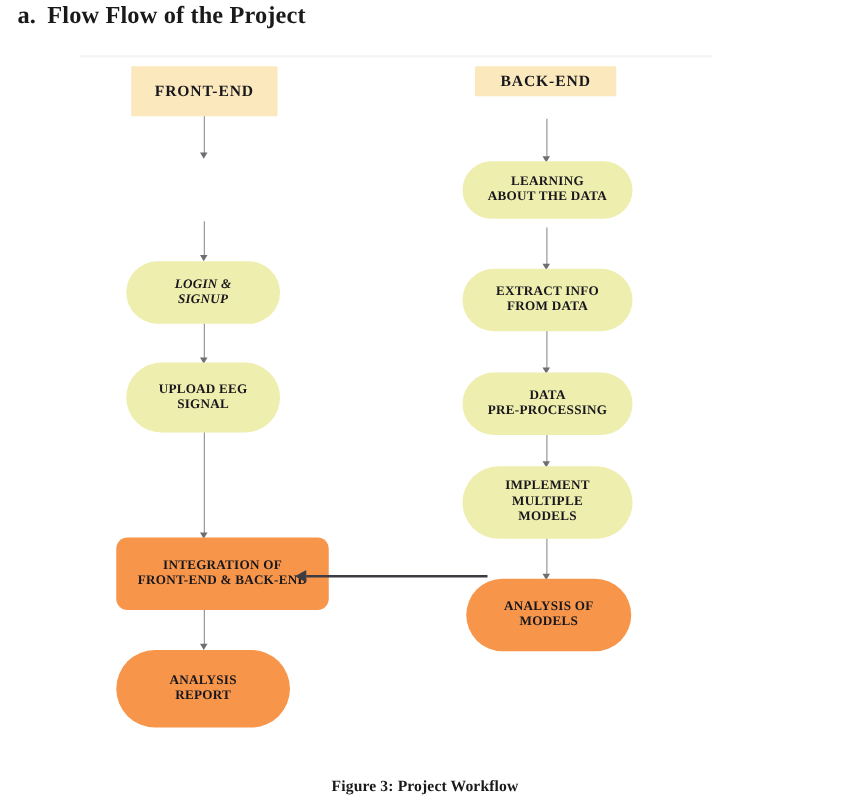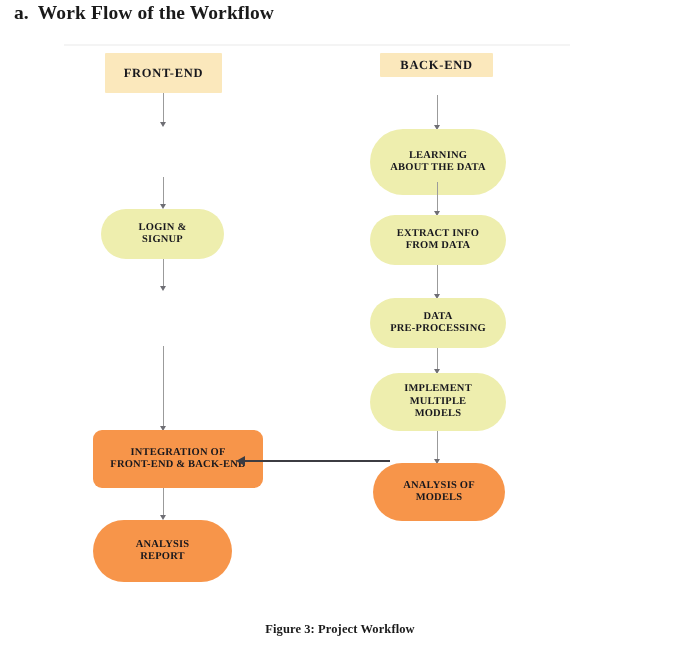--- a/index.html
+++ b/index.html
@@ -118,46 +118,50 @@
     text-align: center;
     font-size: 12.5px;
     font-weight: bold;
     letter-spacing: 0.1px;
   }
 </style>
 </head>
 <body>
 
 <div id="page-title">
-  <span class="marker">a.</span><span>Work Flow of the Workflow</span>
+  <span class="marker">a.</span><span>Flow Flow of the Project</span>
 </div>
 
 <div id="figure">
 
   <div id="figure-rule"></div>
 
   <div class="node rect" style="left:105px; top:19px; width:117px; height:40px;">
     <span>FRONT-END</span>
   </div>
 
   <div class="vline" style="left:163px; top:59px; height:30px;"></div>
   <div class="vhead" style="left:159.5px; top:88px;"></div>
 
 
   <div class="vline" style="left:163px; top:143px; height:28px;"></div>
   <div class="vhead" style="left:159.5px; top:170px;"></div>
 
-  <div class="node pill" style="left:101px; top:175px; width:123px; height:50px;">
+  <div class="node pill" style="left:101px; top:175px; width:123px; height:50px;font-style:italic;">
     <span style="white-space:pre-line;">LOGIN &amp;
 SIGNUP</span>
   </div>
 
   <div class="vline" style="left:163px; top:225px; height:28px;"></div>
   <div class="vhead" style="left:159.5px; top:252px;"></div>
 
+  <div class="node pill" style="left:101px; top:256px; width:123px; height:56px;">
+    <span style="white-space:pre-line;">UPLOAD EEG
+SIGNAL</span>
+  </div>
 
   <div class="vline" style="left:163px; top:312px; height:81px;"></div>
   <div class="vhead" style="left:159.5px; top:392px;"></div>
 
   <div class="node orange box" style="left:93px; top:396px; width:170px; height:58px;">
     <span style="white-space:pre-line;">INTEGRATION OF
 FRONT-END &amp; BACK-END</span>
   </div>
 
   <div class="vline" style="left:163px; top:454px; height:28px;"></div>
@@ -168,21 +172,21 @@
 REPORT</span>
   </div>
 
   <div class="node rect" style="left:380px; top:19px; width:113px; height:24px;">
     <span>BACK-END</span>
   </div>
 
   <div class="vline" style="left:437px; top:61px; height:31px;"></div>
   <div class="vhead" style="left:433.5px; top:91px;"></div>
 
-  <div class="node pill" style="left:370px; top:95px; width:136px; height:66px;">
+  <div class="node pill" style="left:370px; top:95px; width:136px; height:46px;">
     <span style="white-space:pre-line;">LEARNING
 ABOUT THE DATA</span>
   </div>
 
   <div class="vline" style="left:437px; top:148px; height:30px;"></div>
   <div class="vhead" style="left:433.5px; top:177px;"></div>
 
   <div class="node pill" style="left:370px; top:181px; width:136px; height:50px;">
     <span style="white-space:pre-line;">EXTRACT INFO
 FROM DATA</span>

